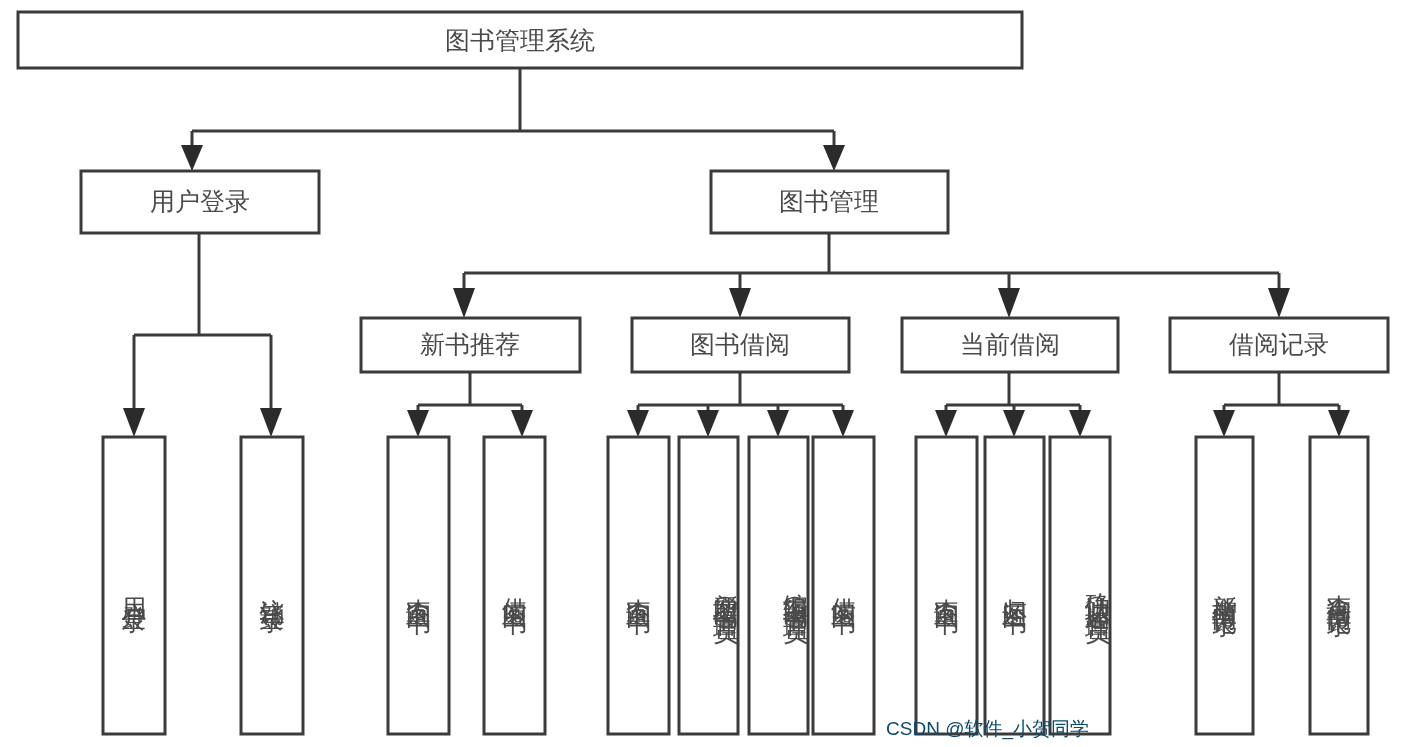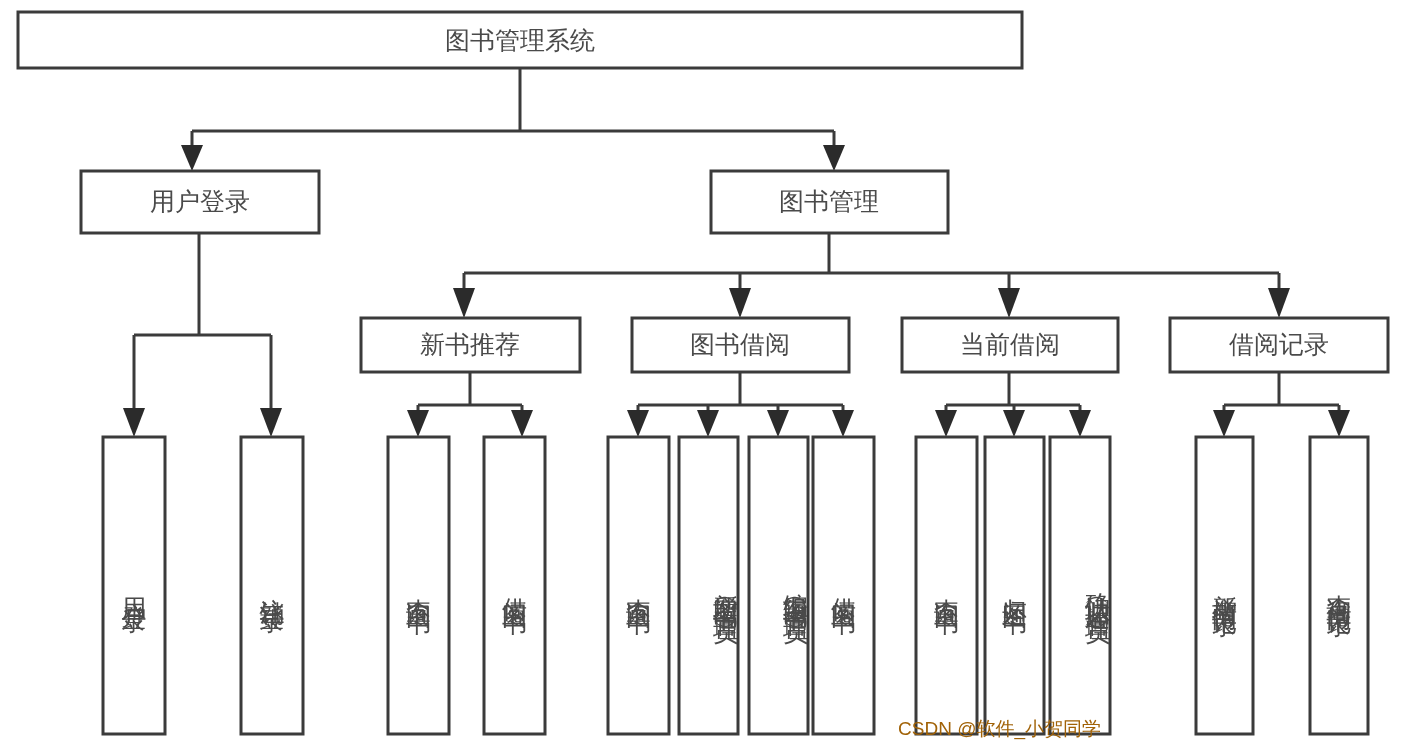--- a/index.html
+++ b/index.html
@@ -59,25 +59,25 @@
     color: #4a4a4a;
     letter-spacing: 4px;
     white-space: nowrap;
     display: flex;
     align-items: center;
     justify-content: center;
     pointer-events: none;
   }
   .watermark {
     position: absolute;
-    right: 12px;
+    right: 24px;
     bottom: 5px;
     font-family: "Liberation Sans", "DejaVu Sans", sans-serif;
     font-size: 19px;
-    color: #a16207;
+    color: #0c4a6e;
     white-space: nowrap;
     padding-left: 11px;
   }
 </style>
 </head>
 <body>
 
 <div id="diagram-root">
 
   <svg class="flow" viewBox="0 0 1405 747">

